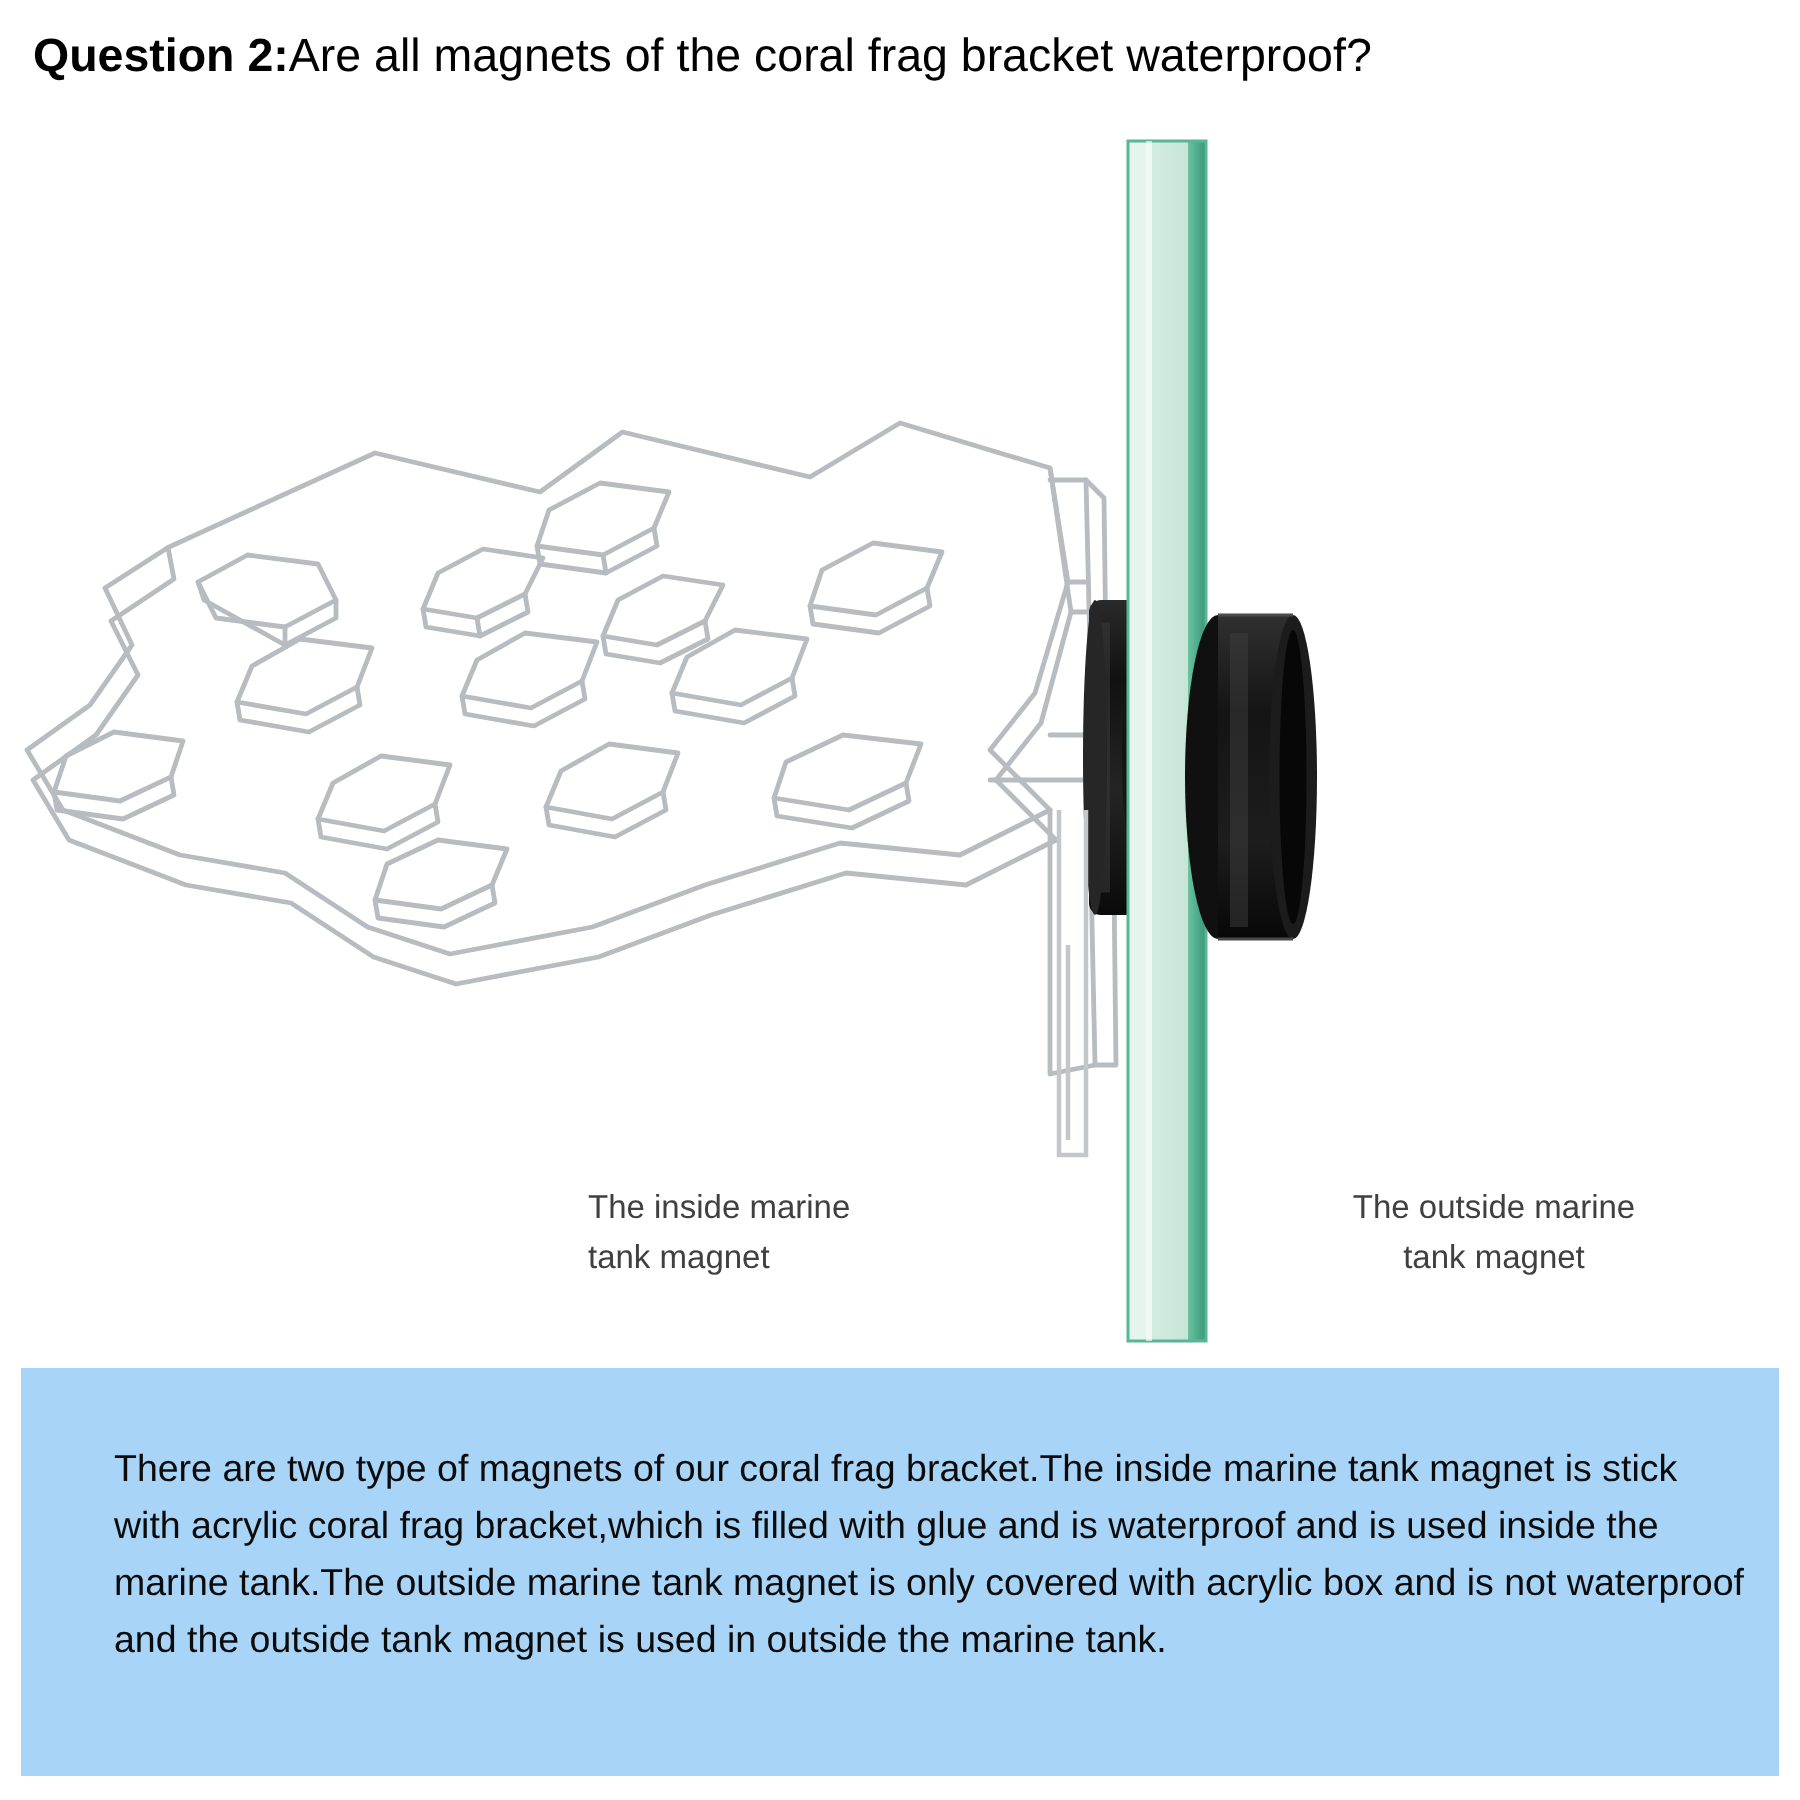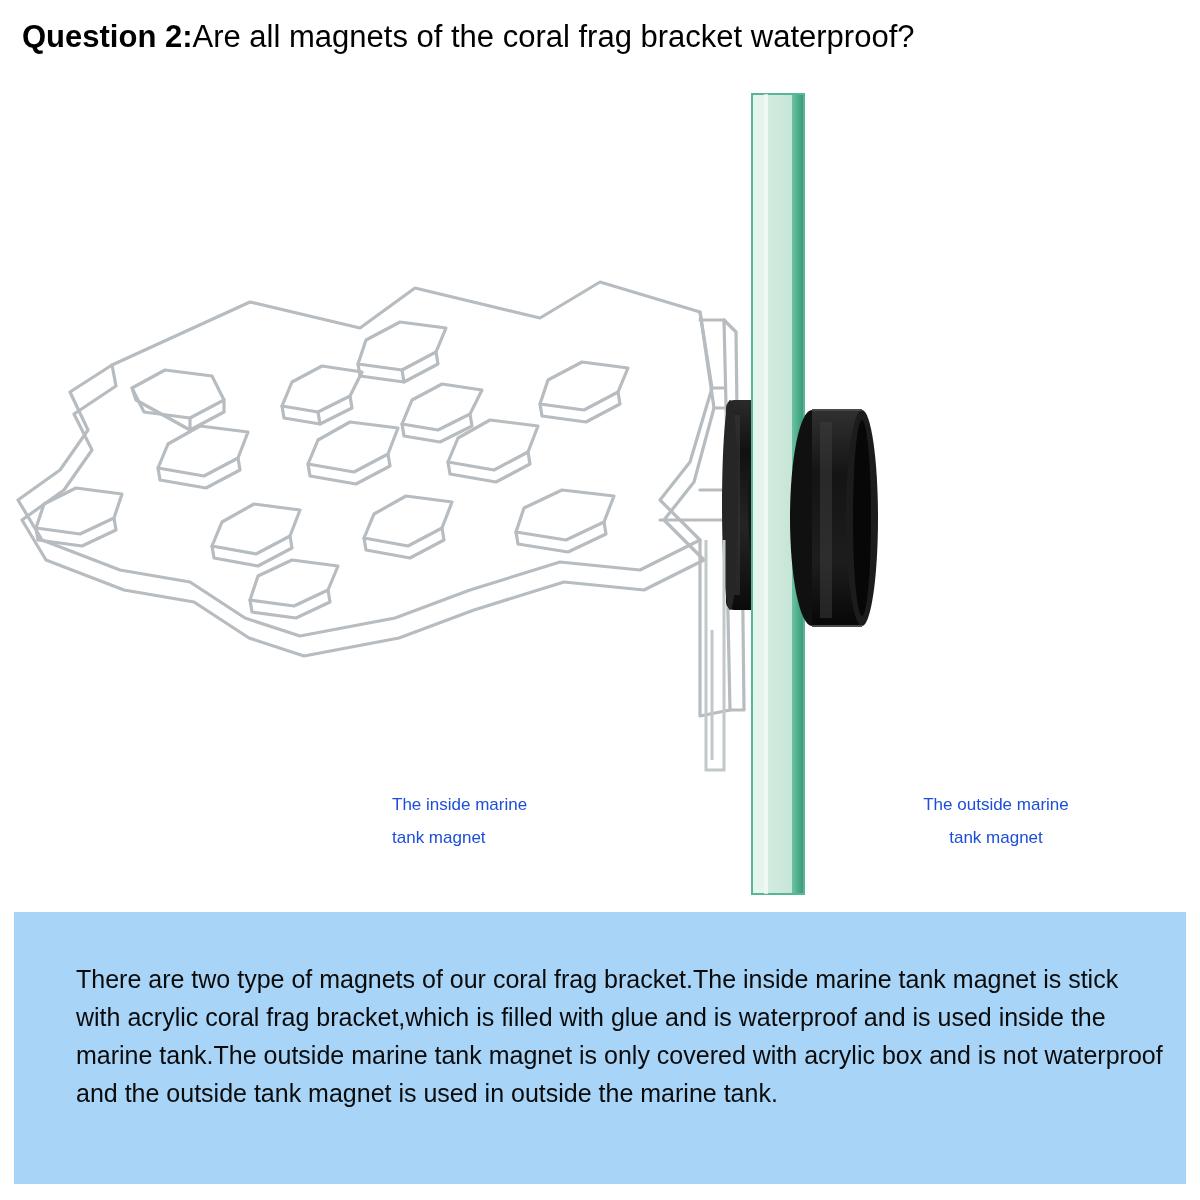--- a/index.html
+++ b/index.html
@@ -44,23 +44,23 @@
     width: 1200px;
     height: 830px;
   }
   .diagram svg {
     display: block;
   }
 
   
   .callout {
     position: absolute;
-    font-size: 17px;
+    font-size: 22px;
     line-height: 33px;
-    color: #1d4ed8;
+    color: #404040;
     white-space: pre-line;
   }
   .callout-inside {
     left: 392px;
     top: 718px;
     width: 300px;
     text-align: left;
   }
   .callout-outside {
     left: 836px;

